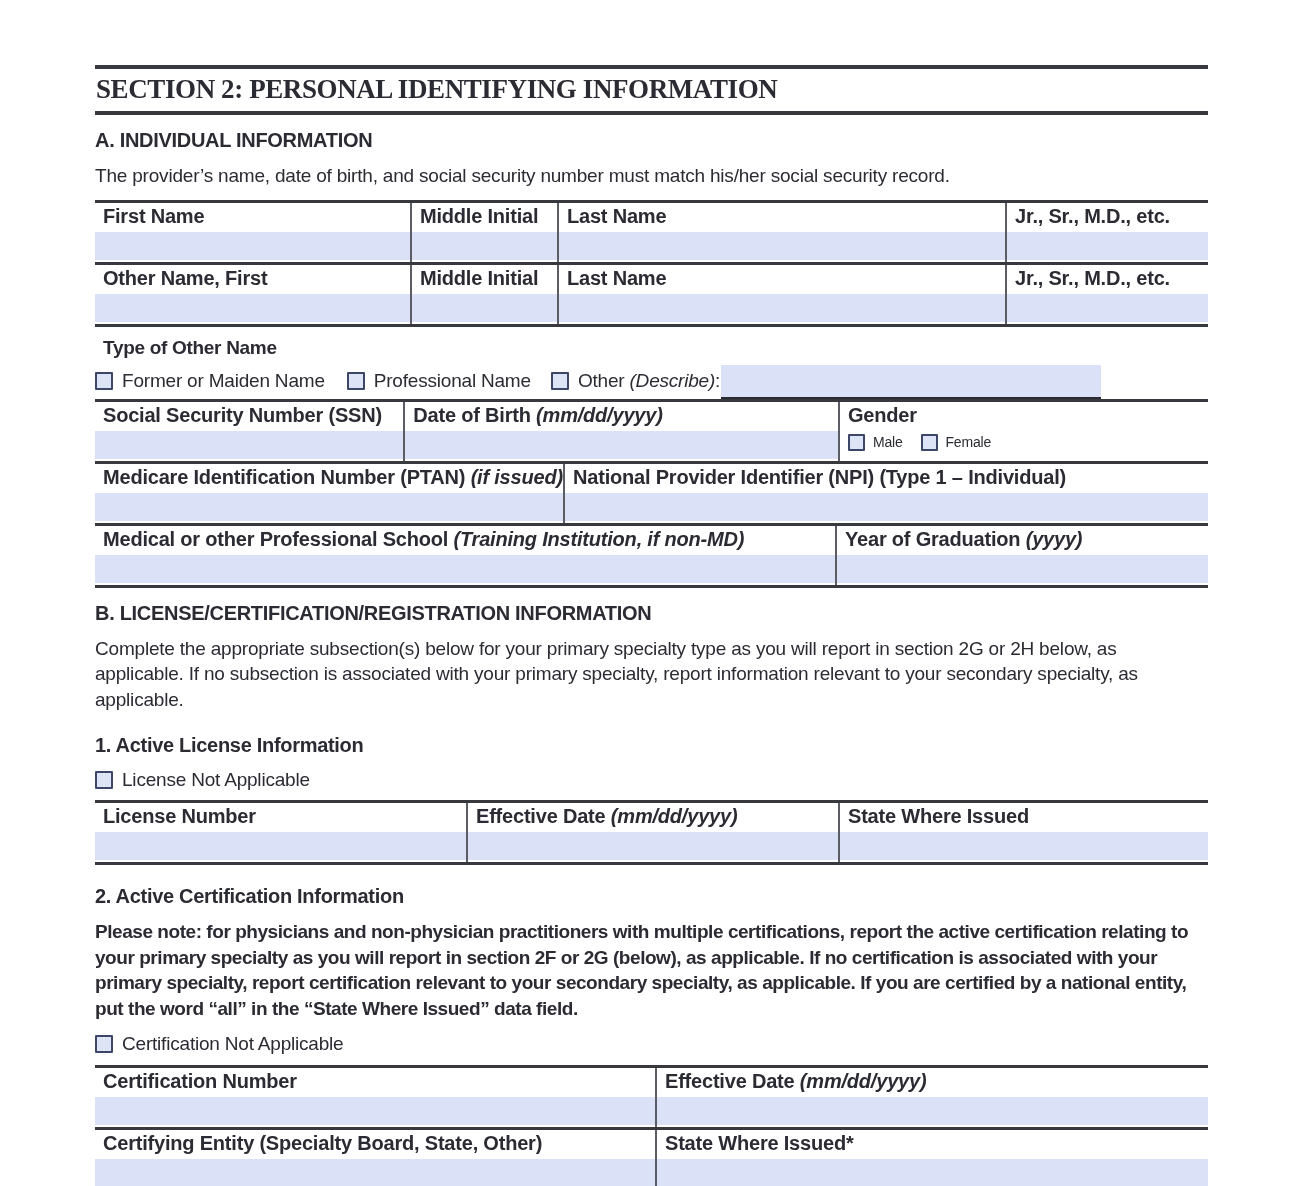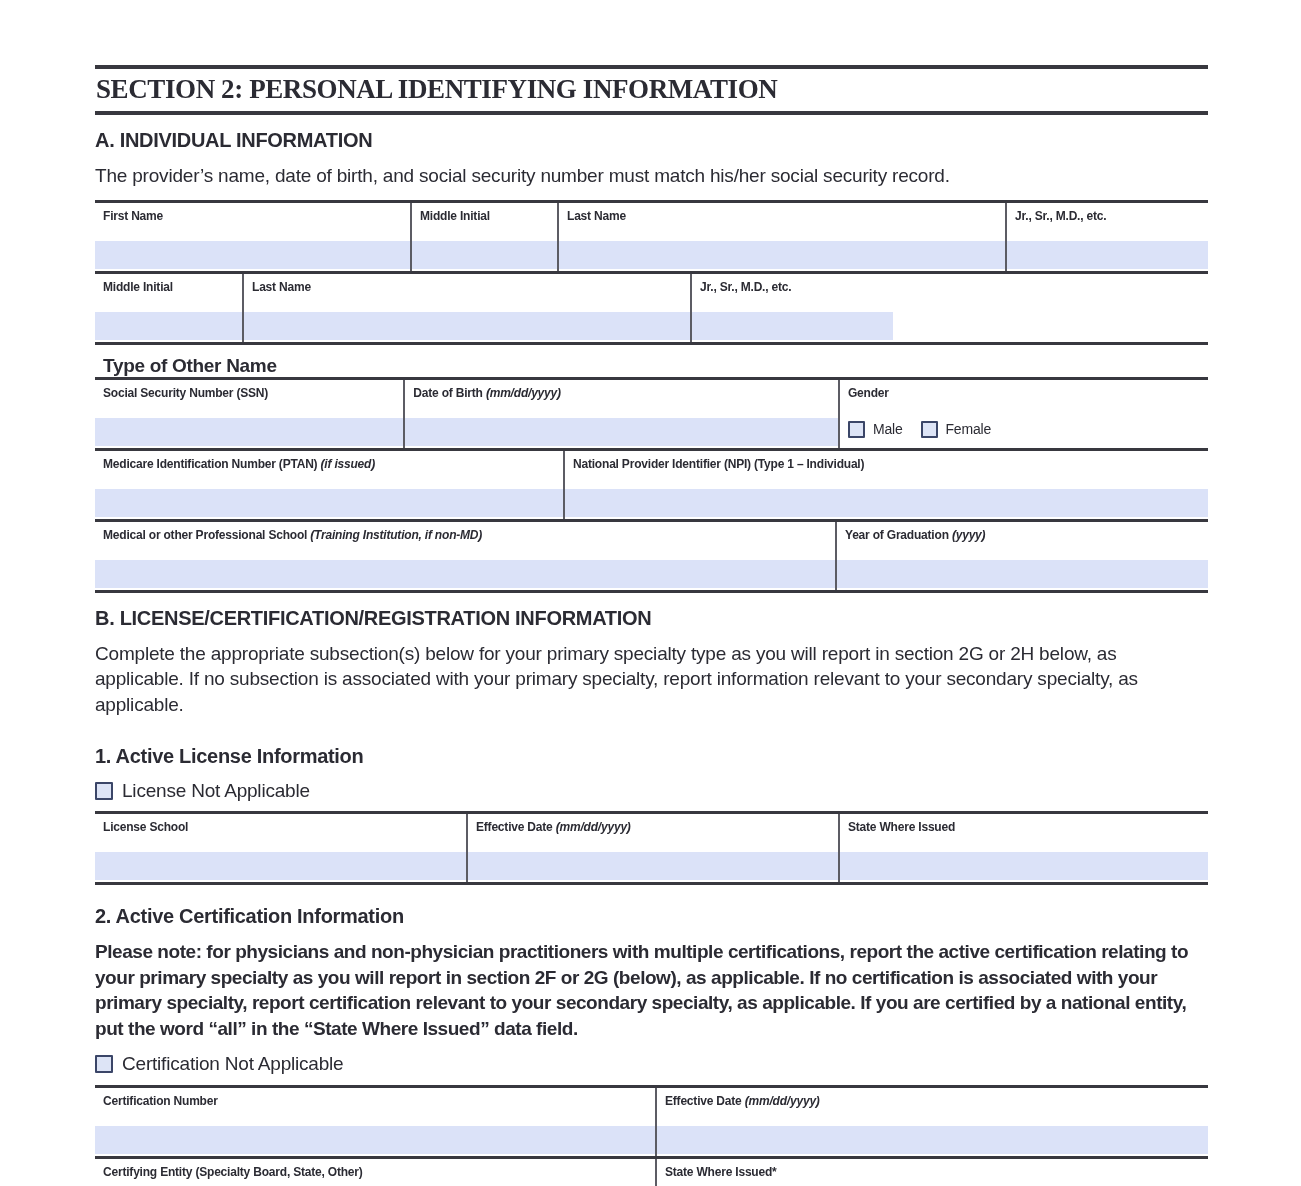--- a/index.html
+++ b/index.html
@@ -17,21 +17,21 @@
   .mt-a { margin-top:14px; }
   .body-text { font-size:19px; line-height:25.5px; margin:11px 0 0 0; }
   .bold-note { font-weight:700; letter-spacing:-0.45px; }
 
   
   .form-table { border-top:3px solid #38383f; }
   .ftr { display:flex; border-bottom:3px solid #38383f; min-height:55px; }
   .ftr.tall { min-height:57px; }
   .ftc { box-sizing:border-box; border-left:2px solid #5c5c64; display:flex; flex-direction:column; }
   .ftc:first-child { border-left:none; }
-  .lbl { font-size:12px; font-weight:700; padding:4px 8px 15px 8px; line-height:19px; white-space:nowrap; }
+  .lbl { font-size:20px; font-weight:700; padding:4px 8px 6px 8px; line-height:19px; white-space:nowrap; }
   .lbl i { font-weight:700; }
   .fill { flex:1; background:#dbe2f8; margin-bottom:2px; min-height:28px; }
 
   
   .cb {
     display:inline-block; box-sizing:border-box; width:18px; height:18px;
     border:2.5px solid #3b4668; background:#dde4f6; border-radius:1px; flex:0 0 auto;
   }
   .cb-row { display:flex; align-items:center; font-size:19px; }
   .cbg { display:flex; align-items:center; }
@@ -74,36 +74,55 @@
       <div class="ftc" style="width:448px">
         <div class="lbl">Last Name</div>
         <div class="fill"></div>
       </div>
       <div class="ftc" style="width:203px">
         <div class="lbl">Jr., Sr., M.D., etc.</div>
         <div class="fill"></div>
       </div>
     </div>
     <div class="ftr">
+      <div class="ftc" style="width:315px">
+        <div class="lbl">Other Name, First</div>
+        <div class="fill"></div>
+      </div>
       <div class="ftc" style="width:147px">
         <div class="lbl">Middle Initial</div>
         <div class="fill"></div>
       </div>
       <div class="ftc" style="width:448px">
         <div class="lbl">Last Name</div>
         <div class="fill"></div>
       </div>
       <div class="ftc" style="width:203px">
         <div class="lbl">Jr., Sr., M.D., etc.</div>
         <div class="fill"></div>
       </div>
     </div>
   </div>
 
   <div class="type-label">Type of Other Name</div>
+  <div class="cb-row other-row">
+    <div class="cbg">
+      <span class="cb"></span>
+      <span>Former or Maiden Name</span>
+    </div>
+    <div class="cbg gap">
+      <span class="cb"></span>
+      <span>Professional Name</span>
+    </div>
+    <div class="cbg" style="margin-left:20px">
+      <span class="cb"></span>
+      <span><span>Other </span><i>(Describe)</i><span>:</span></span>
+    </div>
+    <div class="desc-box"></div>
+  </div>
 
   <div class="form-table">
     <div class="ftr tall">
       <div class="ftc" style="width:315px">
         <div class="lbl">Social Security Number (SSN)</div>
         <div class="fill"></div>
       </div>
       <div class="ftc" style="width:444px">
         <div class="lbl"><span>Date of Birth </span><i>(mm/dd/yyyy)</i></div>
         <div class="fill"></div>
@@ -136,32 +155,32 @@
       <div class="ftc" style="width:373px">
         <div class="lbl"><span>Year of Graduation </span><i>(yyyy)</i></div>
         <div class="fill"></div>
       </div>
     </div>
   </div>
 
   <div class="h-sub mt-a">B. LICENSE/CERTIFICATION/REGISTRATION INFORMATION</div>
   <p class="body-text">Complete the appropriate subsection(s) below for your primary specialty type as you will report in section 2G or 2H below, as applicable. If no subsection is associated with your primary specialty, report information relevant to your secondary specialty, as applicable.</p>
 
-  <div class="sub-head" style="margin-top:28px">1. Active License Information</div>
+  <div class="sub-head" style="margin-top:22px">1. Active License Information</div>
   <div class="cb-row cb-standalone">
     <div class="cbg">
       <span class="cb"></span>
       <span>License Not Applicable</span>
     </div>
   </div>
 
   <div class="form-table" style="margin-top:9px">
     <div class="ftr">
       <div class="ftc" style="width:371px">
-        <div class="lbl">License School</div>
+        <div class="lbl">License Number</div>
         <div class="fill"></div>
       </div>
       <div class="ftc" style="width:372px">
         <div class="lbl"><span>Effective Date </span><i>(mm/dd/yyyy)</i></div>
         <div class="fill"></div>
       </div>
       <div class="ftc" style="width:370px">
         <div class="lbl">State Where Issued</div>
         <div class="fill"></div>
       </div>

